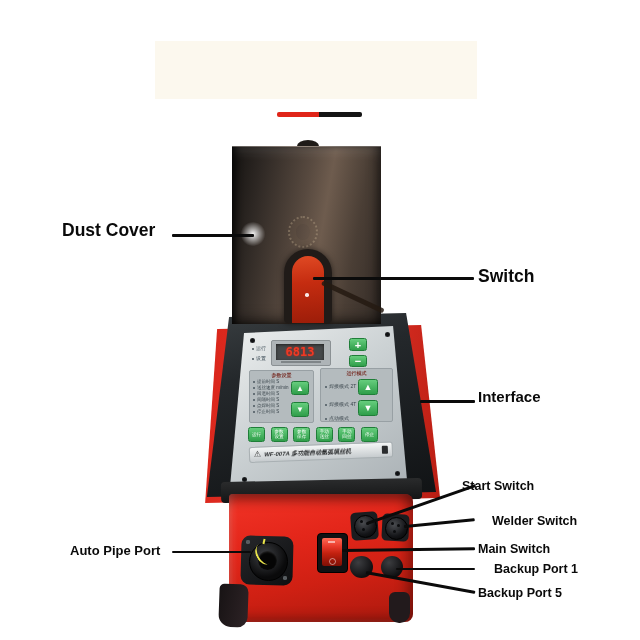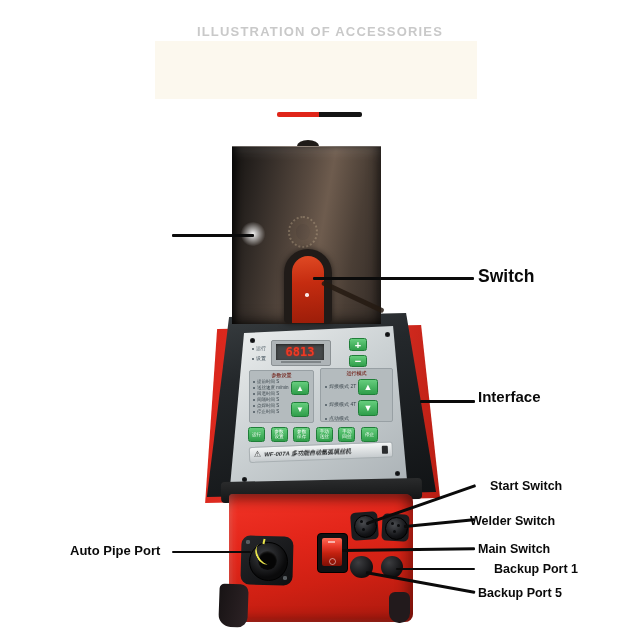--- a/index.html
+++ b/index.html
@@ -28,21 +28,20 @@
   .tick{display:inline-block;width:2px;height:2px;background:#4a565e;border-radius:50%;margin-right:2px;vertical-align:middle;}
   .pp-row{position:absolute;left:253px;font-size:4.5px;color:#39444b;white-space:nowrap;}
   .pbtn{position:absolute;top:427px;width:17px;height:14.5px;font-size:4.6px;line-height:1.12;
         white-space:pre-line;text-align:center;}
 </style>
 </head>
 <body>
 
 <div class="canvas">
 
-  <div class="kicker">ILLUSTRATION OF ACCESSORIES</div>
   <div class="cream-band"></div>
 
   <div>
 
     <div class="abs" style="left:277px;top:112px;width:42px;height:4.5px;background:#e02519;border-radius:2px 0 0 2px;"></div>
     <div class="abs" style="left:319px;top:112px;width:43px;height:4.5px;background:#141414;border-radius:0 2px 2px 0;"></div>
 
     <div class="abs" style="left:202px;top:325px;width:240px;height:180px;
                 clip-path:polygon(6.3% 2.2%,91.3% 0%,99.2% 96.1%,1.3% 98.9%);
                 background:linear-gradient(100deg,#d8251a,#e8352a 50%,#b81d12);"></div>
@@ -177,22 +176,23 @@
   <div class="lead" style="left:172px;top:234px;width:82px;"></div>
   <div class="lead" style="left:313px;top:277px;width:161px;"></div>
   <div class="lead" style="left:420px;top:400px;width:55px;"></div>
   <div class="lead sm" style="left:367px;top:522px;width:115px;transform:rotate(-19.3deg);"></div>
   <div class="lead sm" style="left:404px;top:525px;width:71px;transform:rotate(-5.5deg);"></div>
   <div class="lead sm" style="left:342px;top:549px;width:133px;transform:rotate(-0.8deg);"></div>
   <div class="lead sm" style="left:396px;top:567.5px;width:79px;"></div>
   <div class="lead sm" style="left:366px;top:571px;width:111px;transform:rotate(10.3deg);"></div>
   <div class="lead" style="left:172px;top:550.5px;width:79px;height:2.8px;"></div>
 
+  <div class="lbl lg" style="left:62px;top:220px;">Dust Cover</div>
   <div class="lbl lg" style="left:478px;top:266px;">Switch</div>
   <div class="lbl md" style="left:478px;top:388px;">Interface</div>
-  <div class="lbl sm" style="left:490px;top:479px;">Start Switch</div>
-  <div class="lbl sm" style="left:470px;top:514px;">Welder Switch</div>
+  <div class="lbl sm" style="left:462px;top:479px;">Start Switch</div>
+  <div class="lbl sm" style="left:492px;top:514px;">Welder Switch</div>
   <div class="lbl sm" style="left:478px;top:542px;">Main Switch</div>
   <div class="lbl sm" style="left:494px;top:562px;">Backup Port 1</div>
   <div class="lbl sm" style="left:478px;top:586px;">Backup Port 5</div>
   <div class="lbl wp" style="left:70px;top:543px;">Auto Pipe Port</div>
 
 </div>
 
 </body></html>

